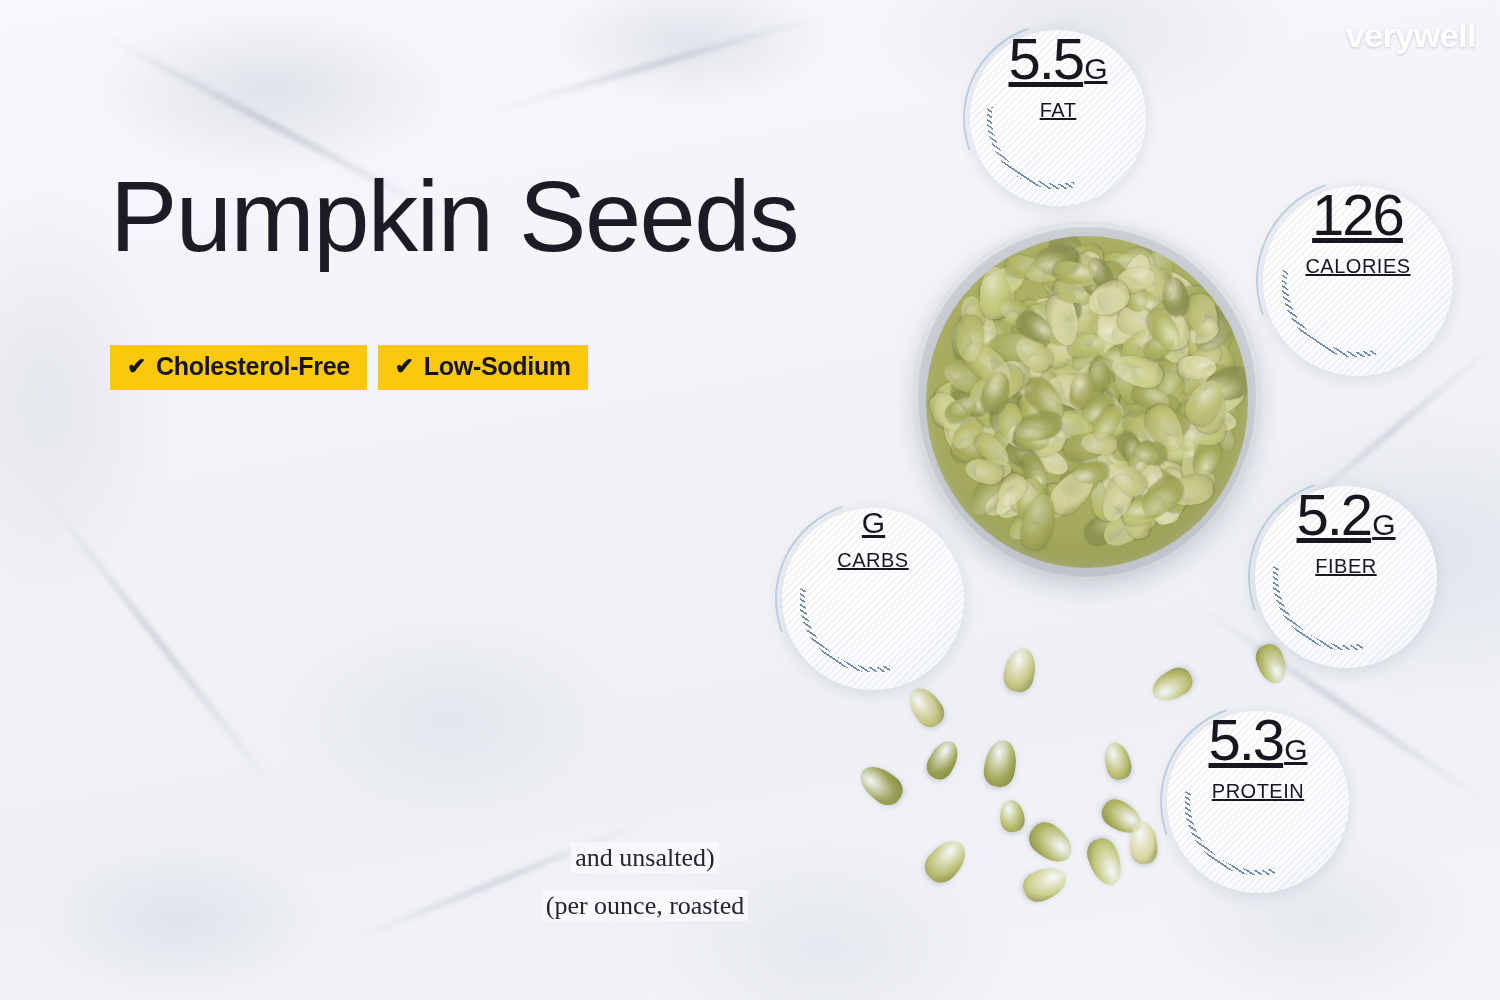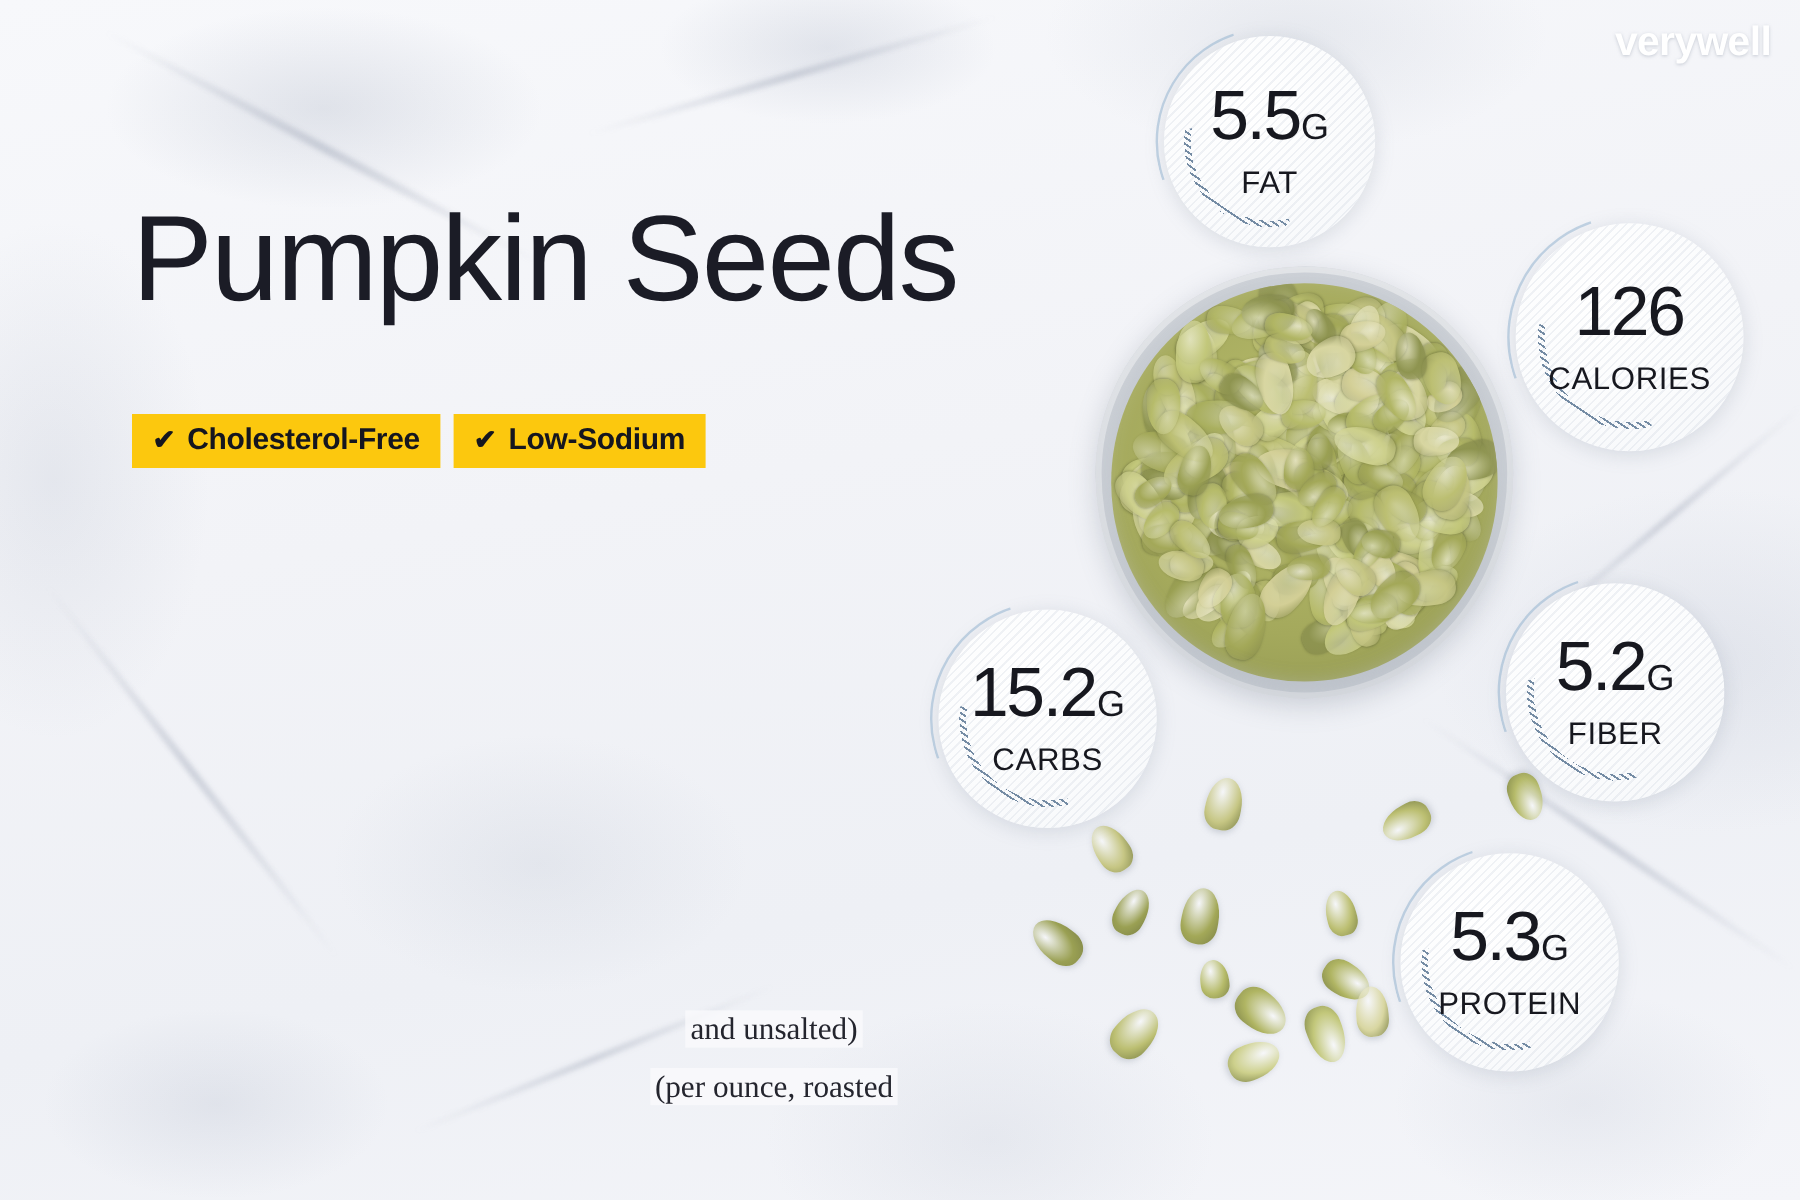--- a/index.html
+++ b/index.html
@@ -142,30 +142,31 @@
   .bubble .rim {
     position:absolute; inset:-7px;
     border-radius:50%;
     border:2px solid rgba(150,180,208,.55);
     clip-path:polygon(0% 0%, 46% 0%, 46% 55%, 0% 55%);
     transform:rotate(-14deg);
   }
   .bubble .txt {
     position:absolute; inset:0;
     display:flex; flex-direction:column;
-    align-items:center; justify-content:center;
+    align-items:center; justify-content:flex-start;
     color:#17181f;
+    text-decoration:underline;
   }
   .bubble .val {
     font-size:58px; font-weight:400; letter-spacing:-2px;
     line-height:1; display:flex; align-items:baseline;
   }
   .bubble .unit { font-size:30px; letter-spacing:0; margin-left:1px; }
   .bubble .lbl {
-    font-size:26px; font-weight:400; letter-spacing:.5px;
+    font-size:20px; font-weight:400; letter-spacing:.5px;
     margin-top:11px;
   }
 </style>
 </head>
 <body>
 
 <div id="canvas">
 
   <div class="marble"></div>
   <div class="vein" style="left:60px;  top:120px; width:420px; height:7px;  transform:rotate(28deg);"></div>
@@ -557,21 +558,20 @@
       <div class="lbl">FIBER</div>
     </div>
   </div>
 
   <div class="bubble" id="b-car" style="left:782px; top:508px; width:182px; height:182px;">
     <div class="disc"></div>
     <div class="hatch"></div>
     <div class="rim"></div>
     <div class="txt">
       <div class="val">
-        <span>15.2</span>
           <span class="unit">G</span>
       </div>
       <div class="lbl">CARBS</div>
     </div>
   </div>
 
   <div class="bubble" id="b-pro" style="left:1167px; top:711px; width:182px; height:182px;">
     <div class="disc"></div>
     <div class="hatch"></div>
     <div class="rim"></div>

